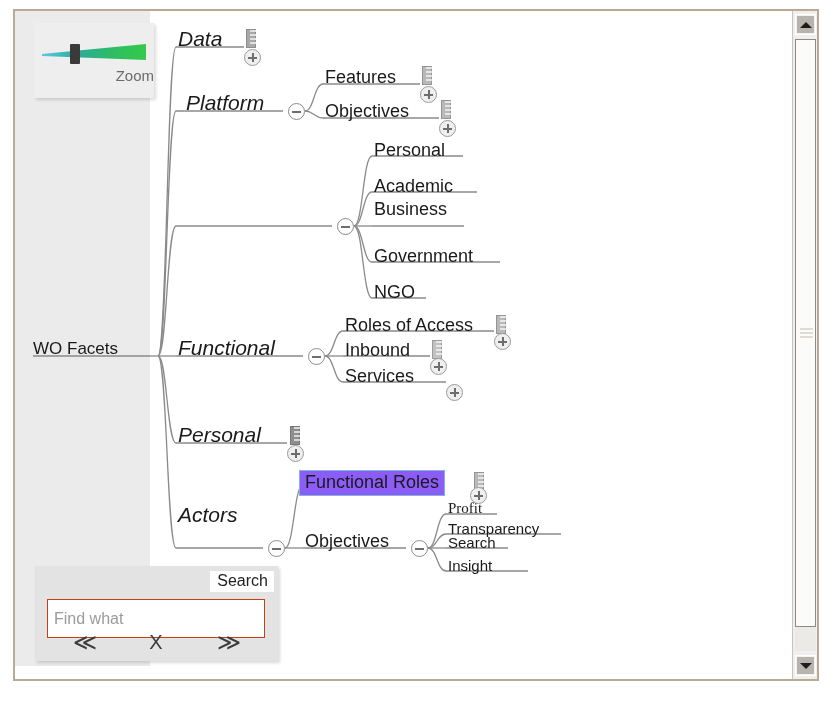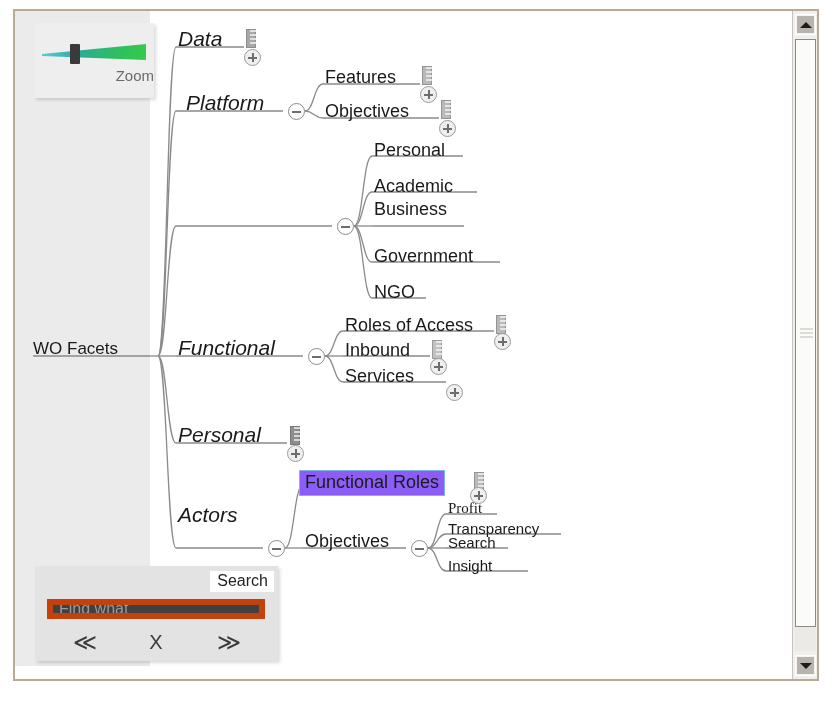--- a/index.html
+++ b/index.html
@@ -178,23 +178,23 @@
     padding: 1px 6px 2px 7px;
     background: #ffffff;
     font-size: 16px;
     color: #222222;
   }
   .search-input {
     position: absolute;
     left: 12px;
     top: 33px;
     width: 218px;
-    height: 20px;
-    border: 6px solid #c2410c;
-    background: #404040;
+    height: 39px;
+    border: 1px solid #c2410c;
+    background: #ffffff;
     box-sizing: border-box;
     font-size: 16px;
     color: #8a8a8a;
     padding: 0 6px;
     font-family: "Liberation Sans", sans-serif;
     outline: none;
   }
   .search-input::placeholder { color: #9a9a9a; opacity: 1; }
   .search-btns {
     position: absolute;

